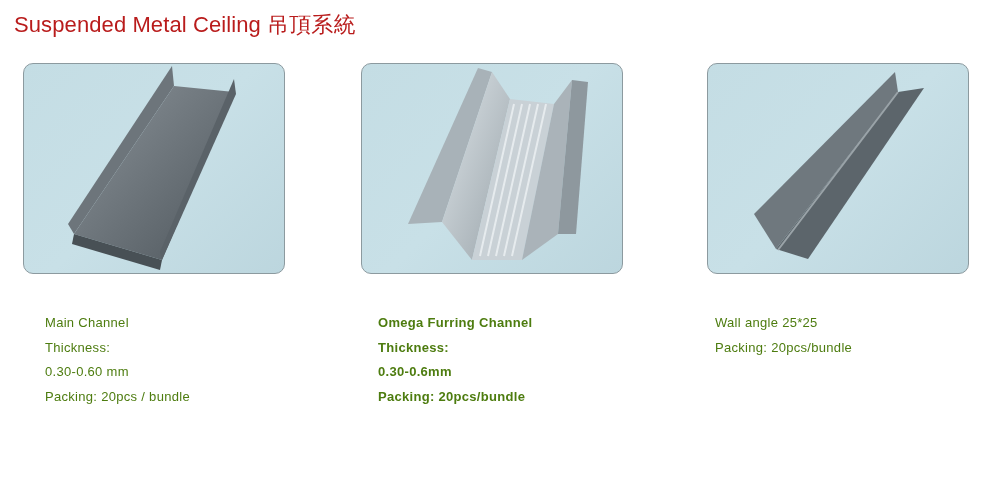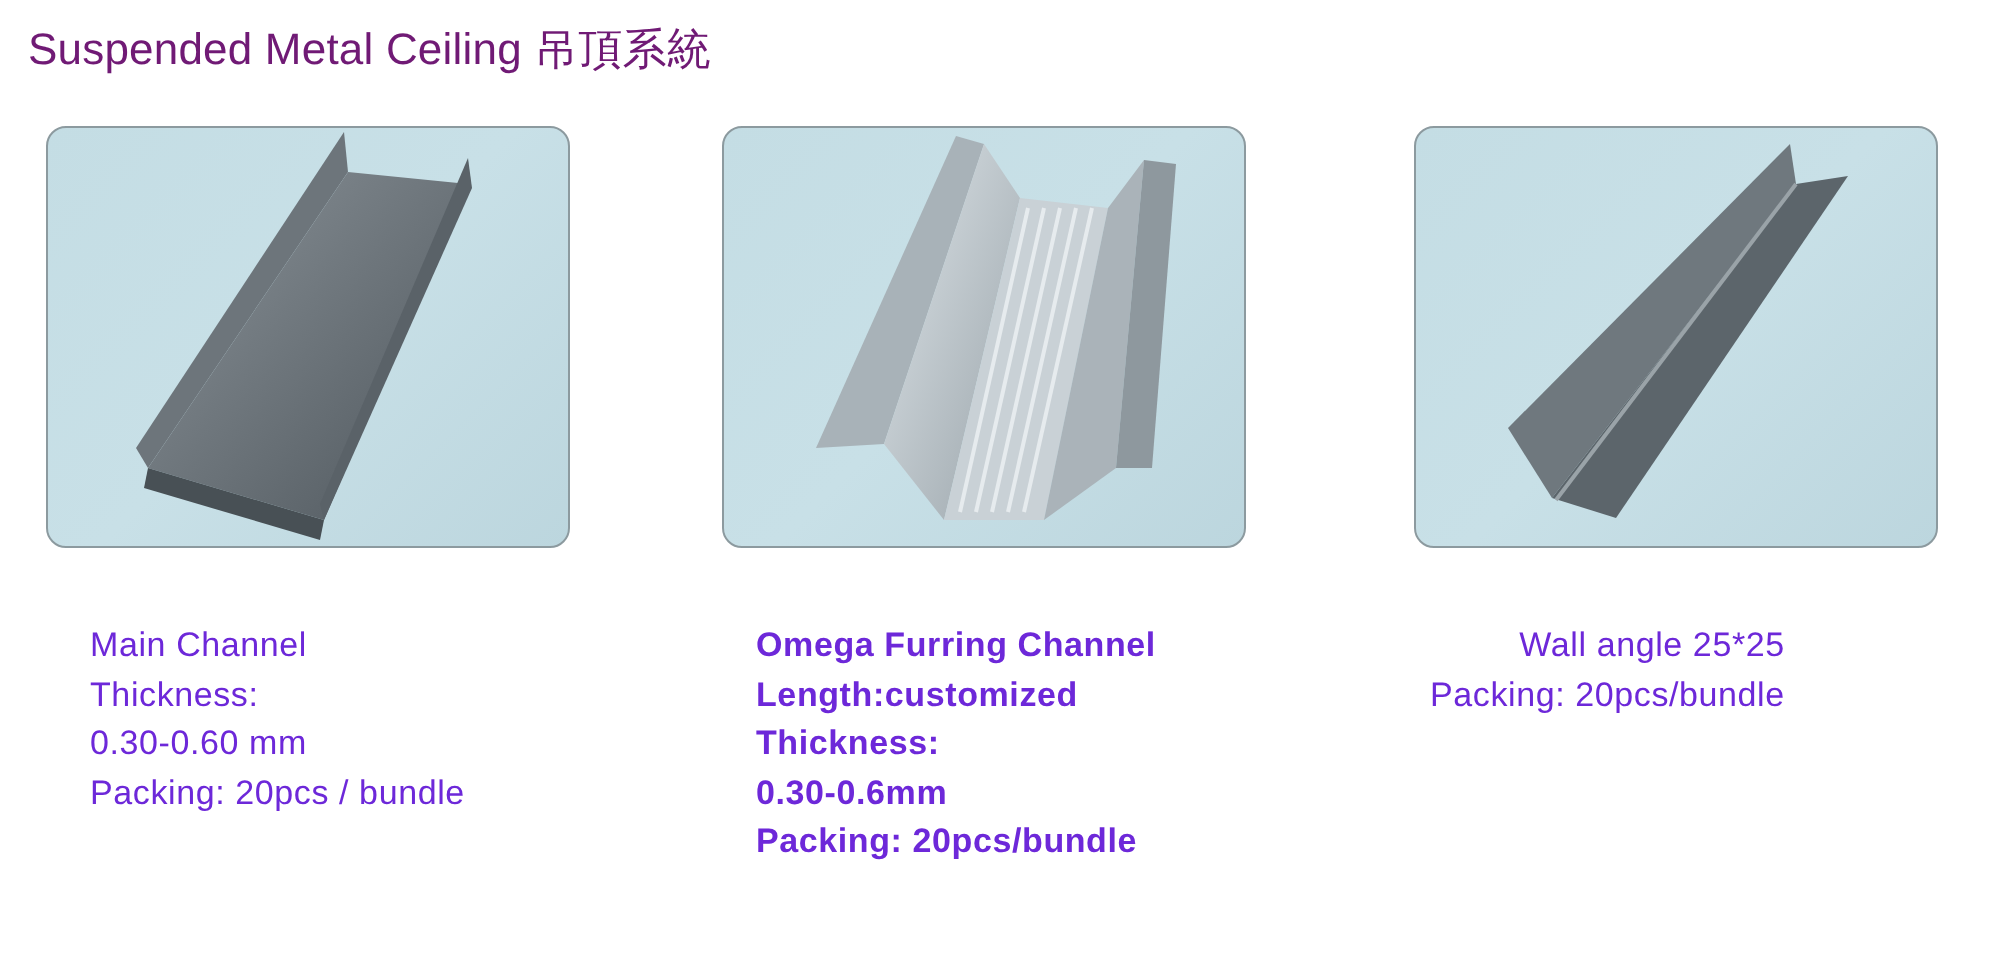--- a/index.html
+++ b/index.html
@@ -1,25 +1,25 @@
 <!DOCTYPE html>
 <html><head>
 <meta charset="utf-8">
 <style>
   html, body { margin:0; padding:0; }
   body { width:1000px; height:482px; background:#ffffff; position:relative; overflow:hidden;
          font-family:"Liberation Sans", "DejaVu Sans", sans-serif; }
-  .title { position:absolute; left:14px; top:10px; font-size:22px; color:#701a75; letter-spacing:0.1px; white-space:nowrap; }
+  .title { position:absolute; left:14px; top:10px; font-size:22px; color:#b91c1c; letter-spacing:0.1px; white-space:nowrap; }
   .panel { position:absolute; top:63px; width:260px; height:209px; border:1px solid #8c9a9f;
            border-radius:10px; background:linear-gradient(135deg,#c4dde4 0%,#c8e0e7 50%,#bcd6de 100%); overflow:hidden; }
   .panel svg { position:absolute; left:0; top:0; width:100%; height:100%; }
   .p1 { left:23px; } .p2 { left:361px; } .p3 { left:707px; }
-  .specs { position:absolute; top:311px; font-size:17px; color:#6d28d9; line-height:24.5px; letter-spacing:0.3px; }
+  .specs { position:absolute; top:311px; font-size:13px; color:#4d7c0f; line-height:24.5px; letter-spacing:0.3px; }
   .specs div { white-space:nowrap; }
-  .s1 { left:45px; } .s2 { left:378px;font-weight:bold; } .s3 { left:715px;text-align:right; }
+  .s1 { left:45px; } .s2 { left:378px;font-weight:bold; } .s3 { left:715px; }
 </style>
 </head>
 <body>
 
 <div class="title">Suspended Metal Ceiling 吊頂系統</div>
 
 <div class="panel p1">
   <svg viewBox="0 0 260 209">
     <defs>
       <linearGradient id="g1" x1="0" y1="0" x2="1" y2="1">
@@ -67,21 +67,20 @@
 
 <div class="specs s1">
   <div>Main Channel</div>
   <div>Thickness:</div>
   <div>0.30-0.60 mm</div>
   <div>Packing: 20pcs / bundle</div>
 </div>
 
 <div class="specs s2">
   <div>Omega Furring Channel</div>
-  <div>Length:customized</div>
   <div>Thickness:</div>
   <div>0.30-0.6mm</div>
   <div>Packing: 20pcs/bundle</div>
 </div>
 
 <div class="specs s3">
   <div>Wall angle 25*25</div>
   <div>Packing: 20pcs/bundle</div>
 </div>
 

